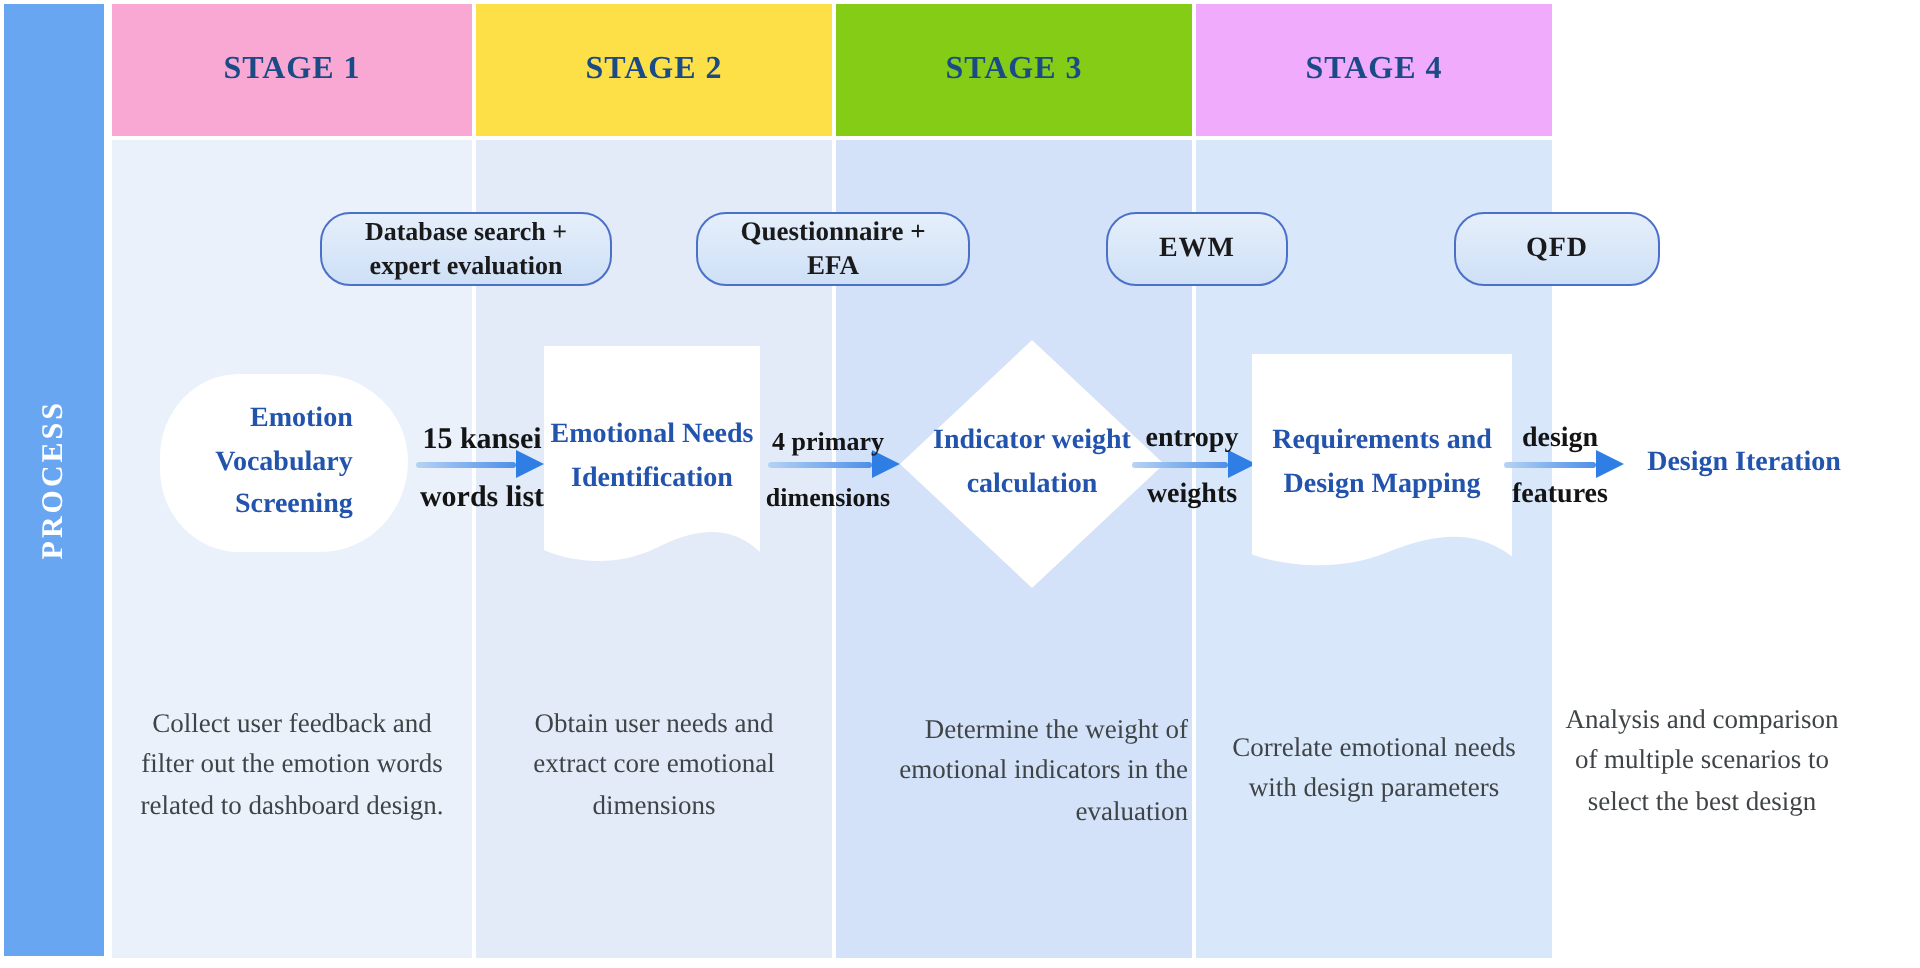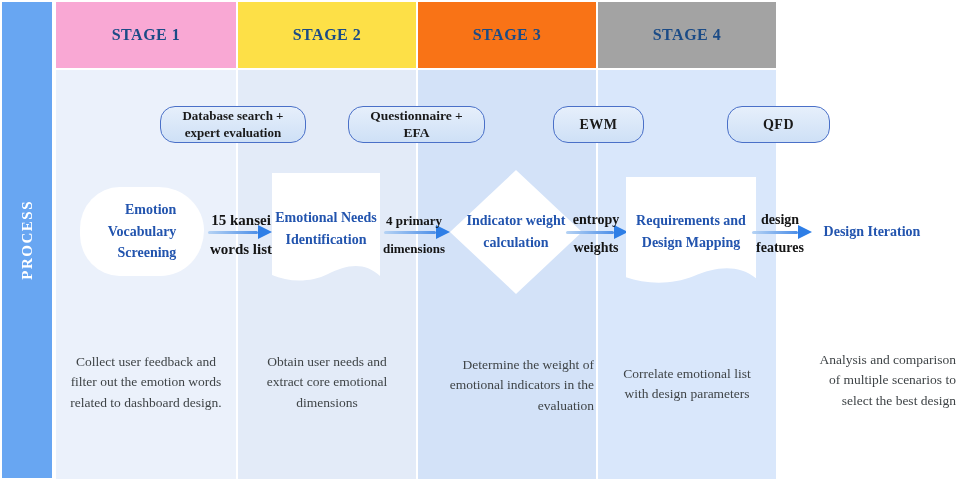--- a/index.html
+++ b/index.html
@@ -12,22 +12,22 @@
   .sidebar-text{writing-mode:vertical-rl;transform:rotate(180deg);color:#ffffff;
                 font-weight:bold;font-size:15px;letter-spacing:1.5px;}
 
   
   .col{position:absolute;top:2px;height:477px;}
   .col-header{height:66px;display:flex;align-items:center;justify-content:center;
               font-weight:bold;font-size:16px;letter-spacing:.5px;color:#1B4B86;}
   .col-body{height:409px;margin-top:2px;}
   .c1 .col-header{background:#f9a8d4;} .c1 .col-body{background:#EBF1FB;}
   .c2 .col-header{background:#fde047;} .c2 .col-body{background:#E3EBF8;}
-  .c3 .col-header{background:#f97316;} .c3 .col-body{background:#D3E2F8;}
-  .c4 .col-header{background:#a3a3a3;} .c4 .col-body{background:#D9E7FB;}
+  .c3 .col-header{background:#84cc16;} .c3 .col-body{background:#D3E2F8;}
+  .c4 .col-header{background:#f0abfc;} .c4 .col-body{background:#D9E7FB;}
   .c5 .col-header{background:#B8D4F5;} .c5 .col-body{background:#EAF1FD;}
 
   
   .pill{position:absolute;border:1.6px solid #4A70C8;border-radius:15px;
         background:linear-gradient(#E6EFFB,#CEE0F6);display:flex;align-items:center;justify-content:center;
         text-align:center;font-weight:bold;color:#1a1a1a;white-space:pre-line;line-height:1.25;}
 
   
   .blob{position:absolute;background:#ffffff;border-radius:40px 46px 44px 40px / 42px 44px 46px 42px;}
   .doc-svg{position:absolute;}
@@ -128,19 +128,19 @@
 
   <div class="desc" style="left:58px;top:352px;width:176px;">Collect user feedback and
 filter out the emotion words
 related to dashboard design.</div>
   <div class="desc" style="left:240px;top:352px;width:174px;">Obtain user needs and
 extract core emotional
 dimensions</div>
   <div class="desc" style="left:420px;top:355px;width:174px;text-align:right;">Determine the weight of
 emotional indicators in the
 evaluation</div>
-  <div class="desc" style="left:600px;top:364px;width:174px;">Correlate emotional list
+  <div class="desc" style="left:600px;top:364px;width:174px;">Correlate emotional needs
 with design parameters</div>
-  <div class="desc" style="left:782px;top:350px;width:174px;text-align:right;">Analysis and comparison
+  <div class="desc" style="left:764px;top:350px;width:174px;">Analysis and comparison
 of multiple scenarios to
 select the best design</div>
 
 </div>
 
 </body></html>

